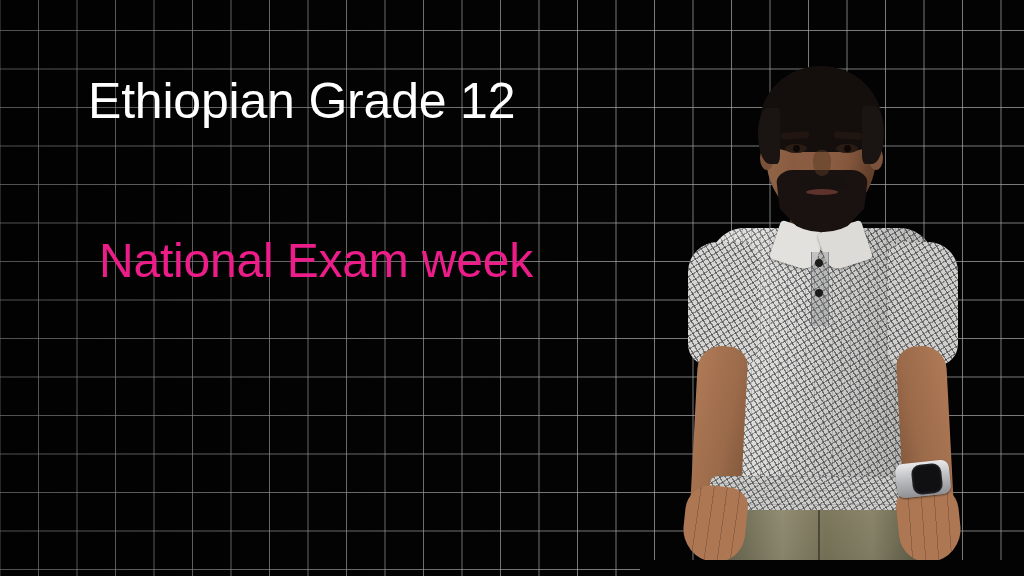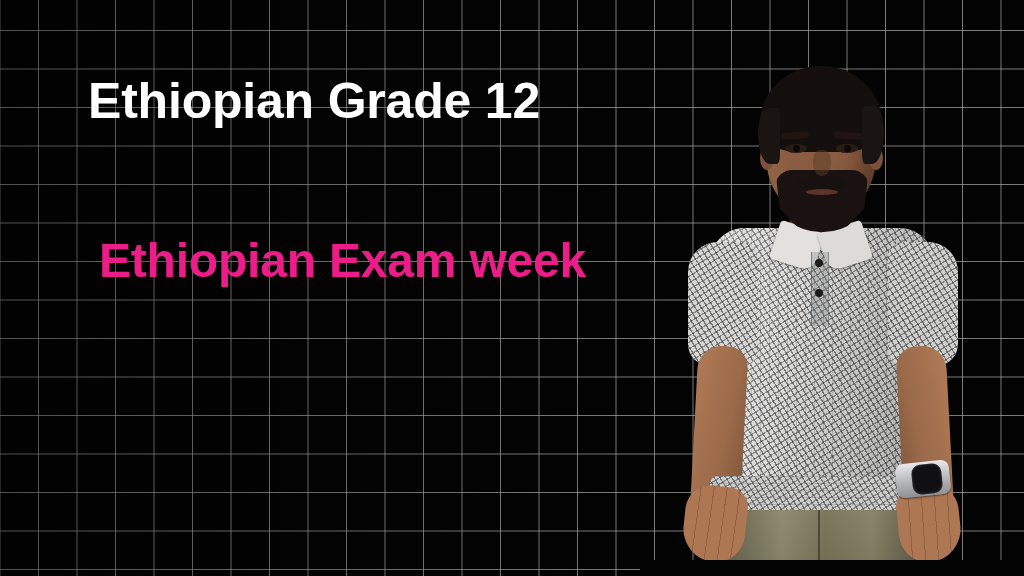--- a/index.html
+++ b/index.html
@@ -40,21 +40,21 @@
   
   .text-block {
     position: absolute;
     left: 0;
     top: 0;
     width: 700px;
     height: 576px;
   }
   .headline {
     position: absolute;
-    font-weight: bold;
+    font-weight: normal;
     white-space: nowrap;
     letter-spacing: -0.2px;
     line-height: 1;
   }
   .line-title {
     left: 88px;
     top: 76px;
     font-size: 50px;
     color: #ffffff;
   }
@@ -307,21 +307,21 @@
 </head>
 <body>
 
 <div id="slide">
 
   <div class="grid-layer"></div>
   <div class="grid-shade"></div>
 
   <div class="text-block">
     <div class="headline line-title">Ethiopian Grade 12</div>
-    <div class="headline line-pink">Ethiopian Exam week</div>
+    <div class="headline line-pink">National Exam week</div>
   </div>
 
   <div class="person">
     <div class="neck"></div>
     <div class="neck-shadow"></div>
 
     <div class="shirt"></div>
     <div class="sleeve-l"></div>
     <div class="sleeve-r"></div>
 

